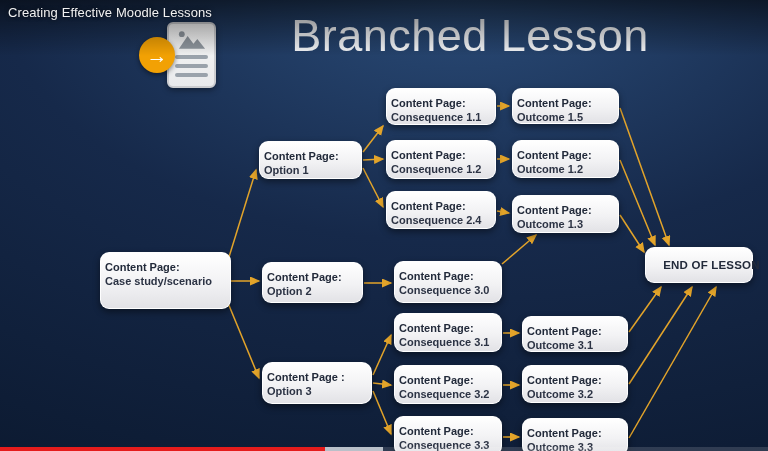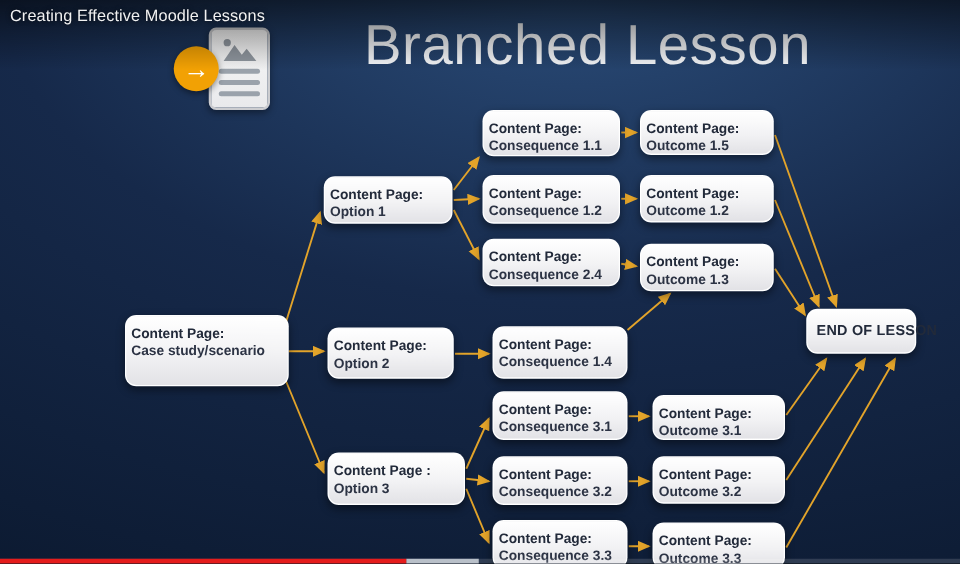--- a/index.html
+++ b/index.html
@@ -129,21 +129,21 @@
         <div class="node-subtitle">Case study/scenario</div>
       </div>
       <div class="node" style="left: 259px; top: 141px; width: 103px; height: 38px;">
         <div class="node-title">Content Page:</div>
         <div class="node-subtitle">Option 1</div>
       </div>
       <div class="node" style="left: 262px; top: 262px; width: 101px; height: 41px;">
         <div class="node-title">Content Page:</div>
         <div class="node-subtitle">Option 2</div>
       </div>
-      <div class="node" style="left: 262px; top: 362px; width: 110px; height: 42px;">
+      <div class="node" style="left: 262px; top: 362px; width: 110px; height: 42px; border-radius: 10px;">
         <div class="node-title">Content Page :</div>
         <div class="node-subtitle">Option 3</div>
       </div>
       <div class="node" style="left: 386px; top: 88px; width: 110px; height: 37px;">
         <div class="node-title">Content Page:</div>
         <div class="node-subtitle">Consequence 1.1</div>
       </div>
       <div class="node" style="left: 512px; top: 88px; width: 107px; height: 36px;">
         <div class="node-title">Content Page:</div>
         <div class="node-subtitle">Outcome 1.5</div>
@@ -159,21 +159,21 @@
       <div class="node" style="left: 386px; top: 191px; width: 110px; height: 38px;">
         <div class="node-title">Content Page:</div>
         <div class="node-subtitle">Consequence 2.4</div>
       </div>
       <div class="node" style="left: 512px; top: 195px; width: 107px; height: 38px;">
         <div class="node-title">Content Page:</div>
         <div class="node-subtitle">Outcome 1.3</div>
       </div>
       <div class="node" style="left: 394px; top: 261px; width: 108px; height: 42px;">
         <div class="node-title">Content Page:</div>
-        <div class="node-subtitle">Consequence 1.4</div>
+        <div class="node-subtitle">Consequence 3.0</div>
       </div>
       <div class="node" style="left: 394px; top: 313px; width: 108px; height: 39px;">
         <div class="node-title">Content Page:</div>
         <div class="node-subtitle">Consequence 3.1</div>
       </div>
       <div class="node" style="left: 522px; top: 316px; width: 106px; height: 36px;">
         <div class="node-title">Content Page:</div>
         <div class="node-subtitle">Outcome 3.1</div>
       </div>
       <div class="node" style="left: 394px; top: 365px; width: 108px; height: 39px;">
@@ -185,21 +185,21 @@
         <div class="node-subtitle">Outcome 3.2</div>
       </div>
       <div class="node" style="left: 394px; top: 416px; width: 108px; height: 39px;">
         <div class="node-title">Content Page:</div>
         <div class="node-subtitle">Consequence 3.3</div>
       </div>
       <div class="node" style="left: 522px; top: 418px; width: 106px; height: 37px;">
         <div class="node-title">Content Page:</div>
         <div class="node-subtitle">Outcome 3.3</div>
       </div>
-      <div class="node node-center" style="left: 645px; top: 247px; width: 88px; height: 36px; padding-left: 29px;">
+      <div class="node node-center" style="left: 645px; top: 247px; width: 108px; height: 36px; padding-left: 29px;">
         <div class="node-title">END OF LESSON</div>
       </div>
     </div>
 
   <div class="progress-bar" style="background: rgba(255, 255, 255, 0.14);">
     <div class="progress-seg" style="left: 325px; width: 58px; background: rgb(185, 192, 201);"></div>
     <div class="progress-seg" style="left: 0px; width: 325px; background: rgb(229, 28, 28);"></div>
   </div>
 
 </div>

